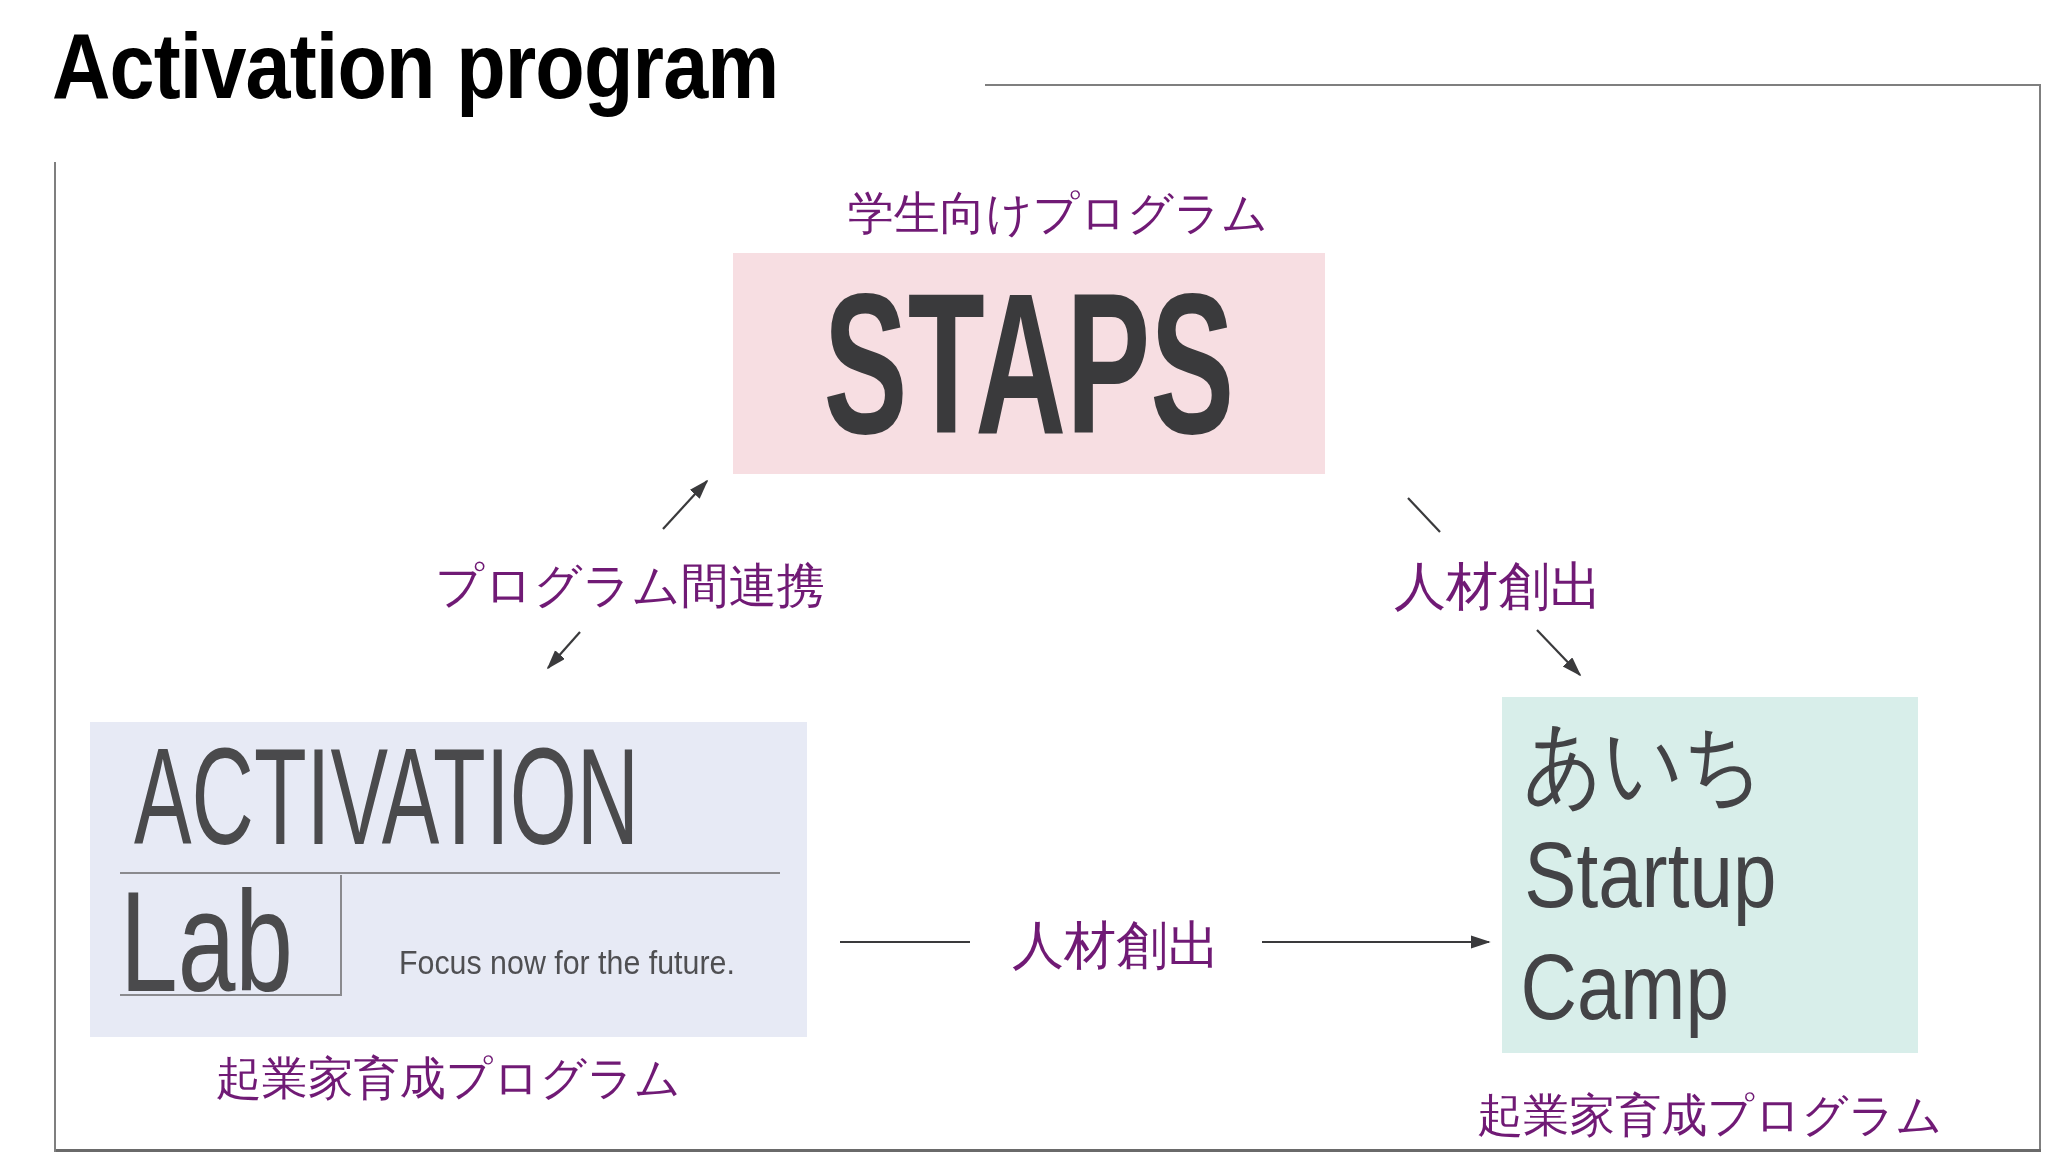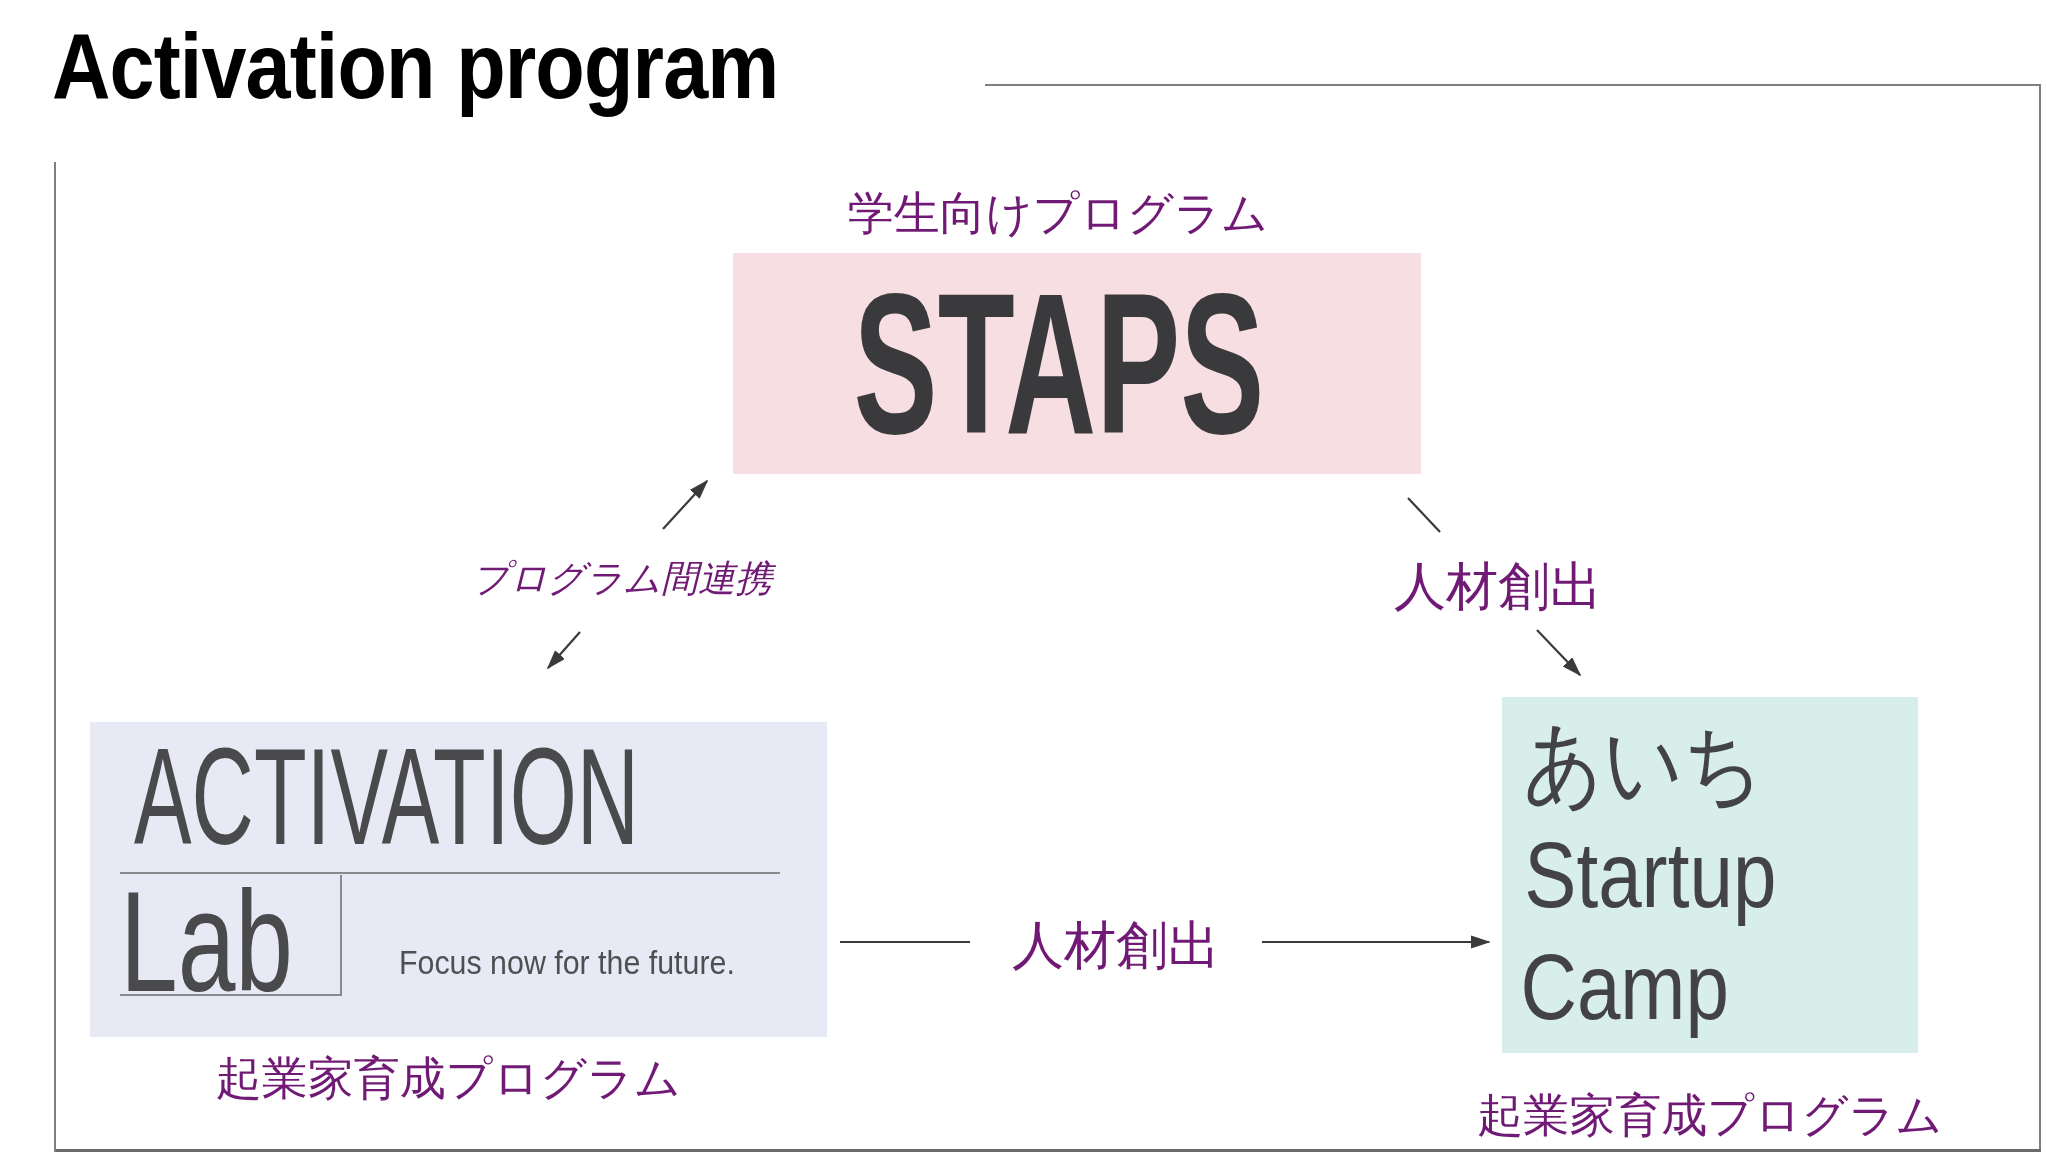--- a/index.html
+++ b/index.html
@@ -12,26 +12,26 @@
 
   
   .frame{position:absolute;background:#7f7f7f;}
   .frame-top{left:985px;top:84px;width:1056px;height:2px;}
   .frame-right{left:2039px;top:84px;width:2px;height:1068px;}
   .frame-bottom{left:54px;top:1149px;width:1987px;height:3px;background:#6a6a6a;}
   .frame-left{left:54px;top:162px;width:2px;height:990px;}
 
   
   .box{position:absolute;}
-  .staps-box{left:733px;top:253px;width:688px;height:221px;background:#F7DEE2;
-             display:flex;align-items:center;justify-content:flex-start;}
+  .staps-box{left:733px;top:253px;width:592px;height:221px;background:#F7DEE2;
+             display:flex;align-items:center;justify-content:center;}
   .staps-text{font-size:200px;font-weight:bold;color:#3A3A3C;white-space:nowrap;
               transform:scaleX(0.63);transform-origin:center;letter-spacing:0px;}
 
-  .lab-box{left:90px;top:722px;width:717px;height:315px;background:#E7EAF5;padding-left:20px;}
+  .lab-box{left:90px;top:722px;width:717px;height:315px;background:#E7EAF5;}
   .lab-activation{position:absolute;left:44px;top:0px;font-size:137px;color:#4A4A4C;
                   white-space:nowrap;transform:scaleX(0.63);transform-origin:left center;
                   line-height:150px;}
   .lab-divider{position:absolute;left:30px;top:150px;width:660px;height:2px;background:#8a8a8e;}
   .lab-word{position:absolute;left:30px;top:150px;font-size:142px;color:#4A4A4C;
             white-space:nowrap;transform:scaleX(0.73);transform-origin:left top;line-height:140px;}
   .lab-bracket-v{position:absolute;left:250px;top:153px;width:2px;height:120px;background:#8a8a8e;}
   .lab-bracket-h{position:absolute;left:30px;top:272px;width:222px;height:2px;background:#8a8a8e;}
   .lab-tagline{position:absolute;left:295px;top:222px;width:350px;text-align:center;
                font-size:33px;color:#4F4F52;white-space:nowrap;transform:scaleX(0.92);
@@ -40,21 +40,21 @@
   .camp-box{left:1502px;top:697px;width:416px;height:356px;background:#D8EEEA;
             display:flex;flex-direction:column;align-items:flex-start;justify-content:center;}
   .camp-line{font-size:92px;color:#434346;line-height:112px;white-space:nowrap;
              transform:scaleX(0.85);transform-origin:center;}
 
   
   .jp{position:absolute;color:#701a75;text-align:center;white-space:nowrap;}
   .cap-students{left:733px;width:650px;top:183px;font-size:46px;}
   .cap-workers{left:90px;width:717px;top:1048px;font-size:46px;}
   .cap-entrepreneur{left:1460px;width:500px;top:1068px;font-size:46px;margin-top:17px;}
-  .edge-collab{left:372px;width:500px;top:554px;font-size:37px;font-style:italic;}
+  .edge-collab{left:380px;width:500px;top:554px;font-size:48px;}
   .edge-talent-right{left:1348px;width:300px;top:552px;font-size:52px;}
   .edge-talent-mid{left:966px;width:300px;top:911px;font-size:52px;}
 
   .arrows{position:absolute;left:0;top:0;pointer-events:none;}
 </style>
 </head>
 <body>
 
 <div class="slide">
 

